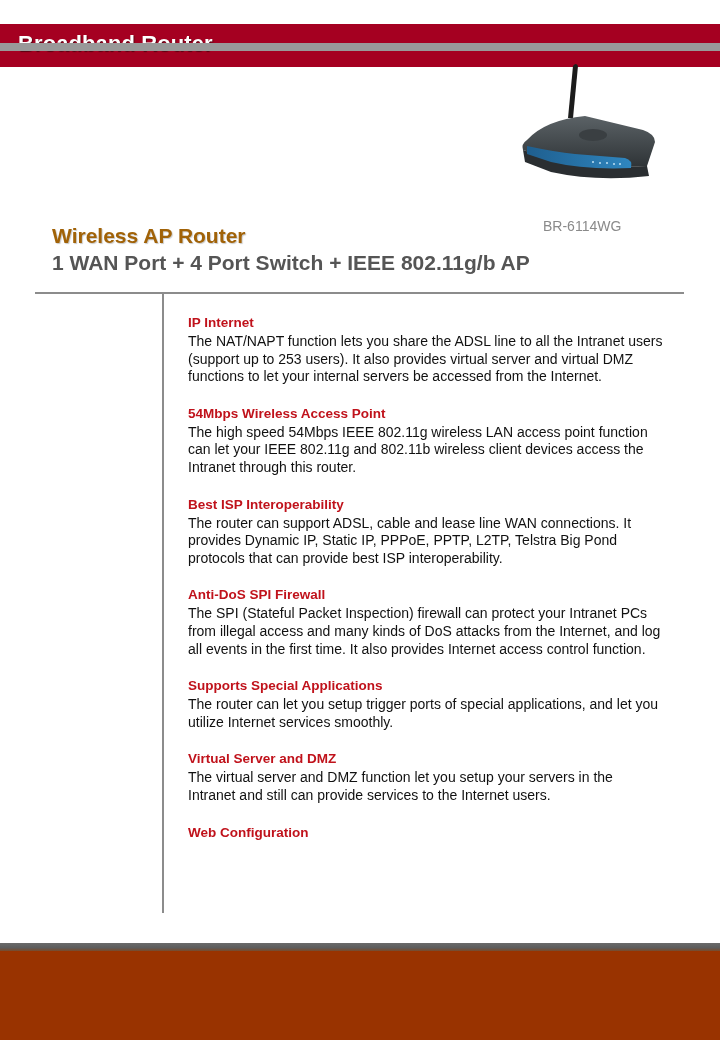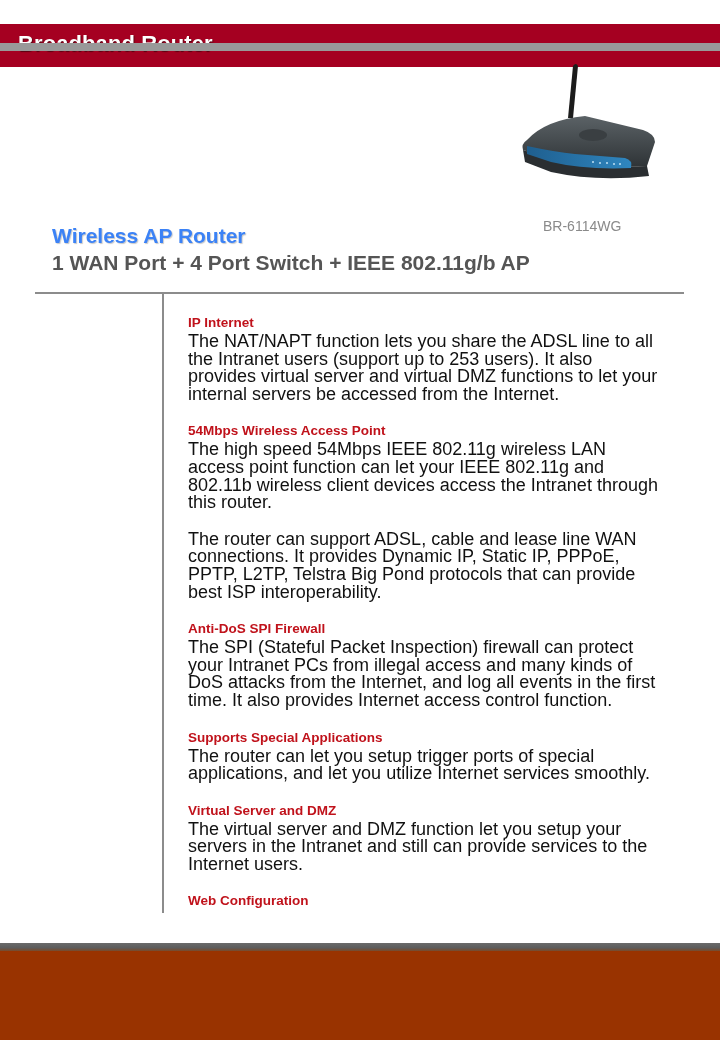--- a/index.html
+++ b/index.html
@@ -25,21 +25,21 @@
   }
   .product-image {
     position: absolute; left: 515px; top: 58px; width: 150px; height: 140px;
   }
   .model-label {
     position: absolute; left: 543px; top: 218px;
     font-size: 14px; color: #8a8a8a;
   }
   .product-title {
     position: absolute; left: 52px; top: 224px;
-    font-size: 21px; font-weight: bold; color: #3b82f6;
+    font-size: 21px; font-weight: bold; color: #a16207;
     text-shadow: 1px 1px 1px #c9c9c9;
   }
   .product-subtitle {
     position: absolute; left: 52px; top: 251px;
     font-size: 21px; font-weight: bold; color: #555555;
   }
   .h-rule {
     position: absolute; left: 35px; top: 292px; width: 649px; height: 2px;
     background: #8c8c8c;
   }
@@ -49,21 +49,21 @@
   }
   .features {
     position: absolute; left: 188px; top: 314px; width: 475px;
   }
   .feature { margin-bottom: 19px; }
   .feature-title {
     font-size: 13.5px; font-weight: bold; color: #c0121b;
     line-height: 18px; margin-bottom: 1px;
   }
   .feature-desc {
-    font-size: 18px; color: #111111; line-height: 17.6px;
+    font-size: 14px; color: #111111; line-height: 17.6px;
   }
   .footer-stripe {
     position: absolute; left: 0; top: 943px; width: 720px; height: 8px;
     background: linear-gradient(#6a6a6a, #5c5c5c 60%, #7a4a2a);
   }
   .footer-bar {
     position: absolute; left: 0; top: 951px; width: 720px; height: 89px;
     background: #993300;
   }
 </style>
@@ -116,20 +116,21 @@
 <div class="features">
   <div class="feature">
     <div class="feature-title">IP Internet</div>
     <div class="feature-desc">The NAT/NAPT function lets you share the ADSL line to all the Intranet users (support up to 253 users). It also provides virtual server and virtual DMZ functions to let your internal servers be accessed from the Internet.</div>
   </div>
   <div class="feature">
     <div class="feature-title">54Mbps Wireless Access Point</div>
     <div class="feature-desc">The high speed 54Mbps IEEE 802.11g wireless LAN access point function can let your IEEE 802.11g and 802.11b wireless client devices access the Intranet through this router.</div>
   </div>
   <div class="feature">
+    <div class="feature-title">Best ISP Interoperability</div>
     <div class="feature-desc">The router can support ADSL, cable and lease line WAN connections. It provides Dynamic IP, Static IP, PPPoE, PPTP, L2TP, Telstra Big Pond protocols that can provide best ISP interoperability.</div>
   </div>
   <div class="feature">
     <div class="feature-title">Anti-DoS SPI Firewall</div>
     <div class="feature-desc">The SPI (Stateful Packet Inspection) firewall can protect your Intranet PCs from illegal access and many kinds of DoS attacks from the Internet, and log all events in the first time. It also provides Internet access control function.</div>
   </div>
   <div class="feature">
     <div class="feature-title">Supports Special Applications</div>
     <div class="feature-desc">The router can let you setup trigger ports of special applications, and let you utilize Internet services smoothly.</div>
   </div>

